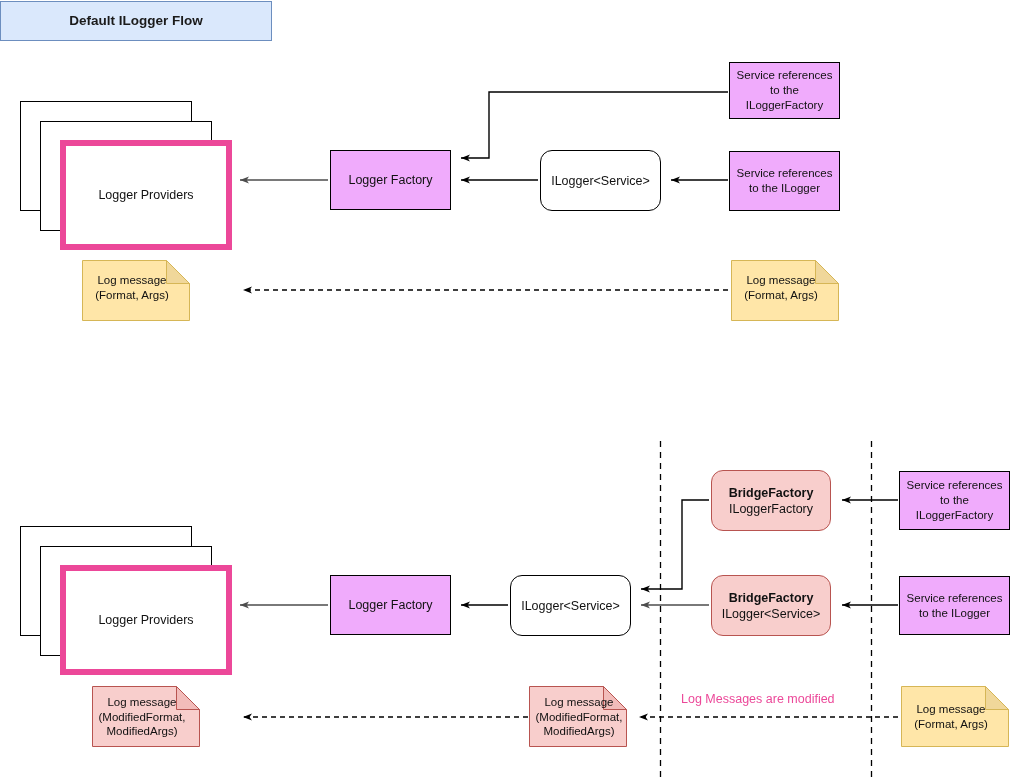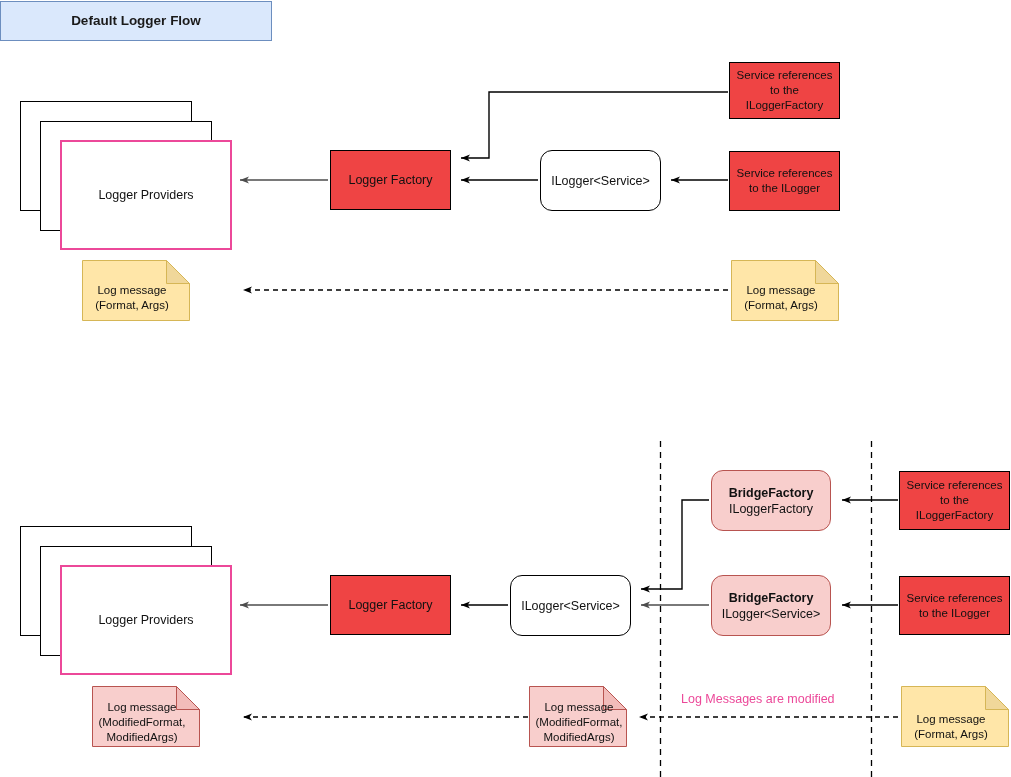--- a/index.html
+++ b/index.html
@@ -26,27 +26,27 @@
     line-height: 1.28;
   }
   .section-header {
     background: #dae8fc;
     border: 1px solid #6c8ebf;
     font-size: 13.5px;
     font-weight: bold;
     color: #1a1a1a;
   }
   .plain-box {
-    background: #ef4444;
+    background: #f0abfc;
     border: 1px solid #000000;
     font-size: 12.5px;
   }
   .stack-box {
     background: #ffffff;
-    border: 2px solid #ec4899;
+    border: 6px solid #ec4899;
   }
   .rounded-box {
     background: #ffffff;
     border: 1px solid #000000;
     border-radius: 12px;
     font-size: 12.5px;
   }
   .bridge-box {
     background: #f8cecc;
     border: 1px solid #b85450;
@@ -61,21 +61,21 @@
     left: 0; top: 0;
     width: 1011px;
     height: 777px;
     pointer-events: none;
   }
   .note-text {
     position: absolute;
     box-sizing: border-box;
     display: flex;
     align-items: center;
-    justify-content: flex-end;
+    justify-content: center;
     text-align: center;
     font-size: 12px;
     line-height: 1.3;
     color: #111111;
     padding: 0 6px;
   }
   .side-label {
     position: absolute;
     font-size: 12.5px;
     color: #ec4899;
@@ -156,21 +156,21 @@
       <path d="M603.5,686.5 L603.5,709.5 L626.5,709.5 Z" fill="#f2bcba" stroke="#b85450" stroke-width="1"></path>
     </g>
 
     <g>
       <path d="M901.5,686.5 L985.5,686.5 L1008.5,709.5 L1008.5,746.5 L901.5,746.5 Z" fill="#ffe6a8" stroke="#d6b656" stroke-width="1"></path>
       <path d="M985.5,686.5 L985.5,709.5 L1008.5,709.5 Z" fill="#f0d79a" stroke="#d6b656" stroke-width="1"></path>
     </g>
   </svg>
 
   <div class="node section-header" style="left:0px; top:1px; width:272px; height:40px;">
-    <span>Default Logger Flow</span>
+    <span>Default ILogger Flow</span>
   </div>
 
   <div class="node stack-box" style="left:60px; top:140px; width:172px; height:110px; font-size:12.5px;">
     <span>Logger Providers</span>
   </div>
 
   <div class="node plain-box" style="left:330px; top:150px; width:121px; height:60px;">
     <span>Logger Factory</span>
   </div>
 

